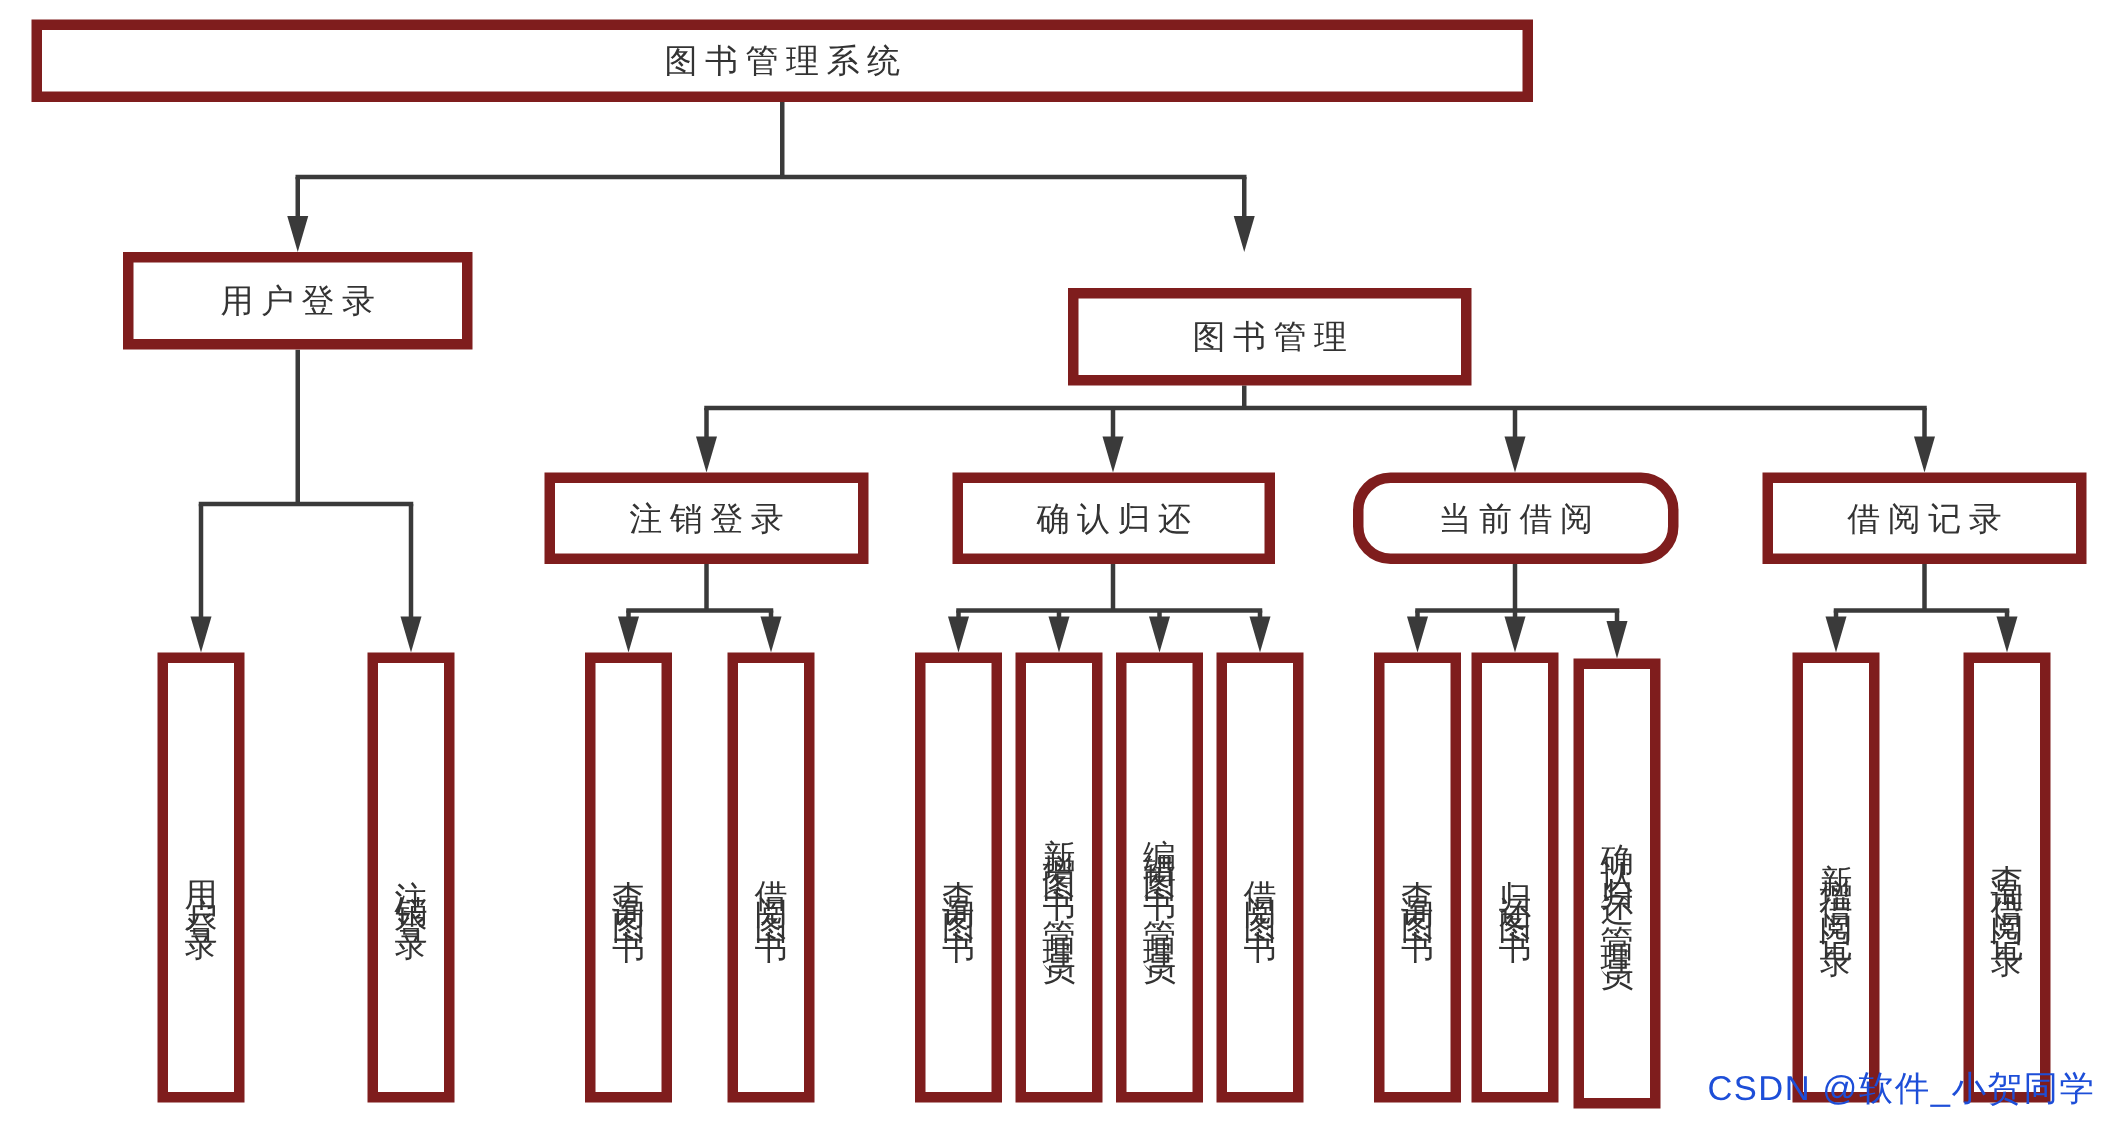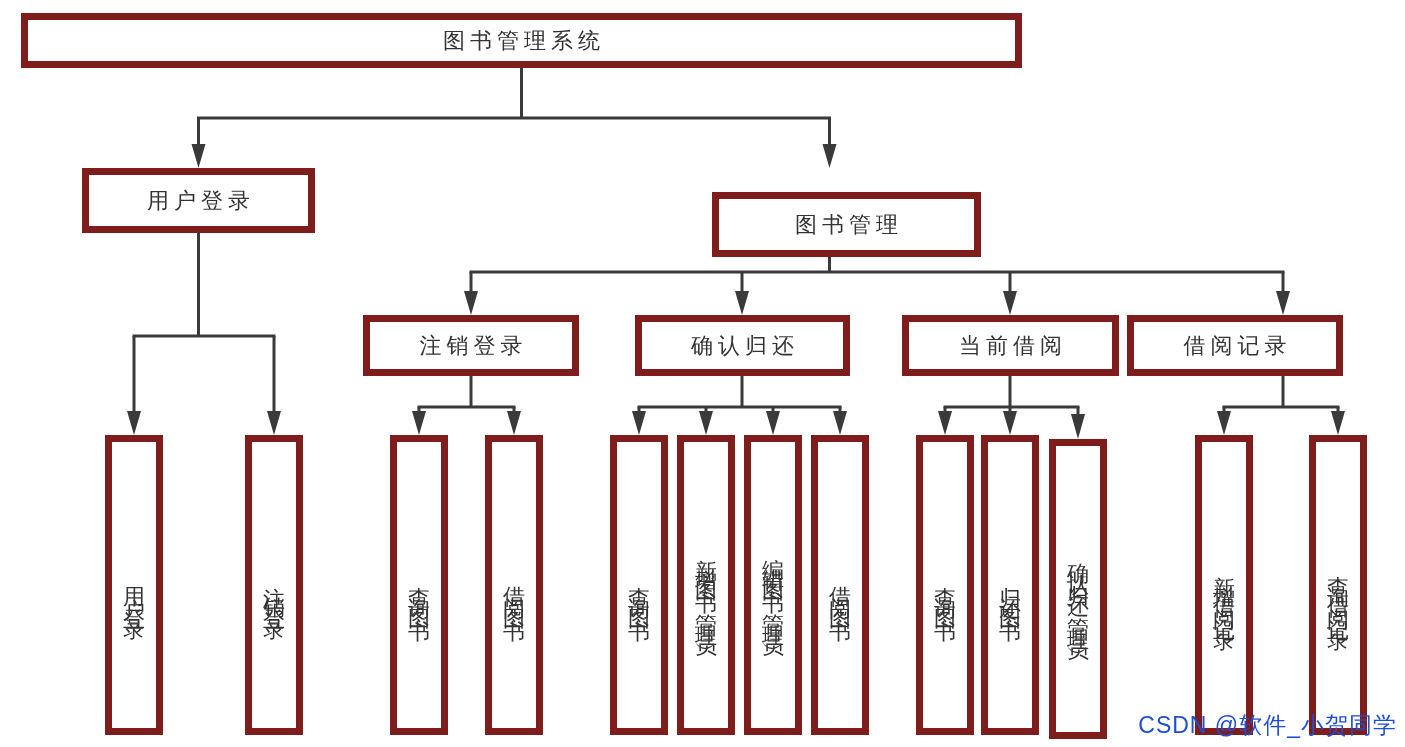--- a/index.html
+++ b/index.html
@@ -16,22 +16,22 @@
   .vlabel{
     writing-mode:vertical-rl;text-orientation:mixed;
     font-size:22px;line-height:1;letter-spacing:11px;margin-bottom:-11px;white-space:nowrap;
   }
   
   [data-name="node-root"]{left:21px;top:13px;width:1001px;height:55px;}
   [data-name="node-user-login"]{left:82px;top:168px;width:233px;height:65px;}
   [data-name="node-book-mgmt"]{left:712px;top:168px;width:269px;height:65px;margin-top:24px;}
   [data-name="node-new-book-rec"]{left:363px;top:315px;width:216px;height:61px;}
   [data-name="node-book-borrow"]{left:635px;top:315px;width:215px;height:61px;}
-  [data-name="node-current-borrow"]{left:902px;top:315px;width:217px;height:61px;}
-  [data-name="node-borrow-records"]{left:1127px;top:315px;width:216px;height:61px;}
+  [data-name="node-current-borrow"]{left:902px;top:315px;width:217px;height:61px;border-radius:25px;}
+  [data-name="node-borrow-records"]{left:1175px;top:315px;width:216px;height:61px;}
   .leaf{top:435px;width:58px;height:300px;}
   [data-name="leaf-user-login"]{left:105px;}
   [data-name="leaf-logout-login"]{left:245px;}
   [data-name="leaf-nbr-query-books"]{left:390px;}
   [data-name="leaf-nbr-borrow-books"]{left:485px;}
   [data-name="leaf-bb-query-books"]{left:610px;}
   [data-name="leaf-bb-add-books"]{left:677px;}
   [data-name="leaf-bb-edit-books"]{left:744px;}
   [data-name="leaf-bb-borrow-books"]{left:811px;}
   [data-name="leaf-cb-query-books"]{left:916px;}

